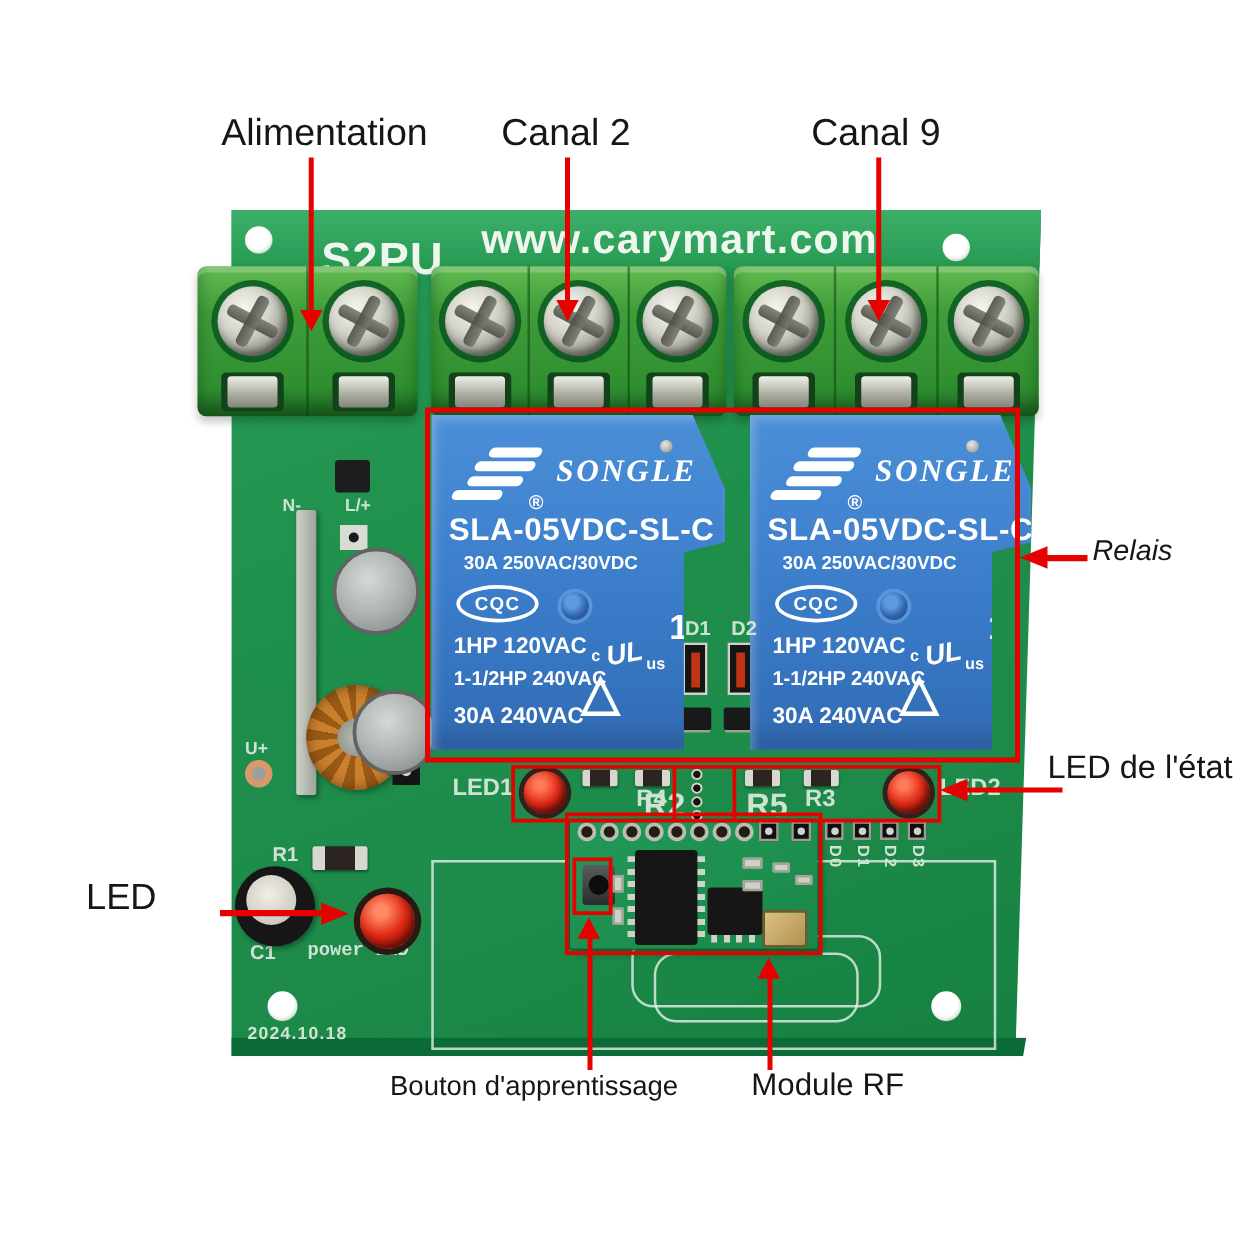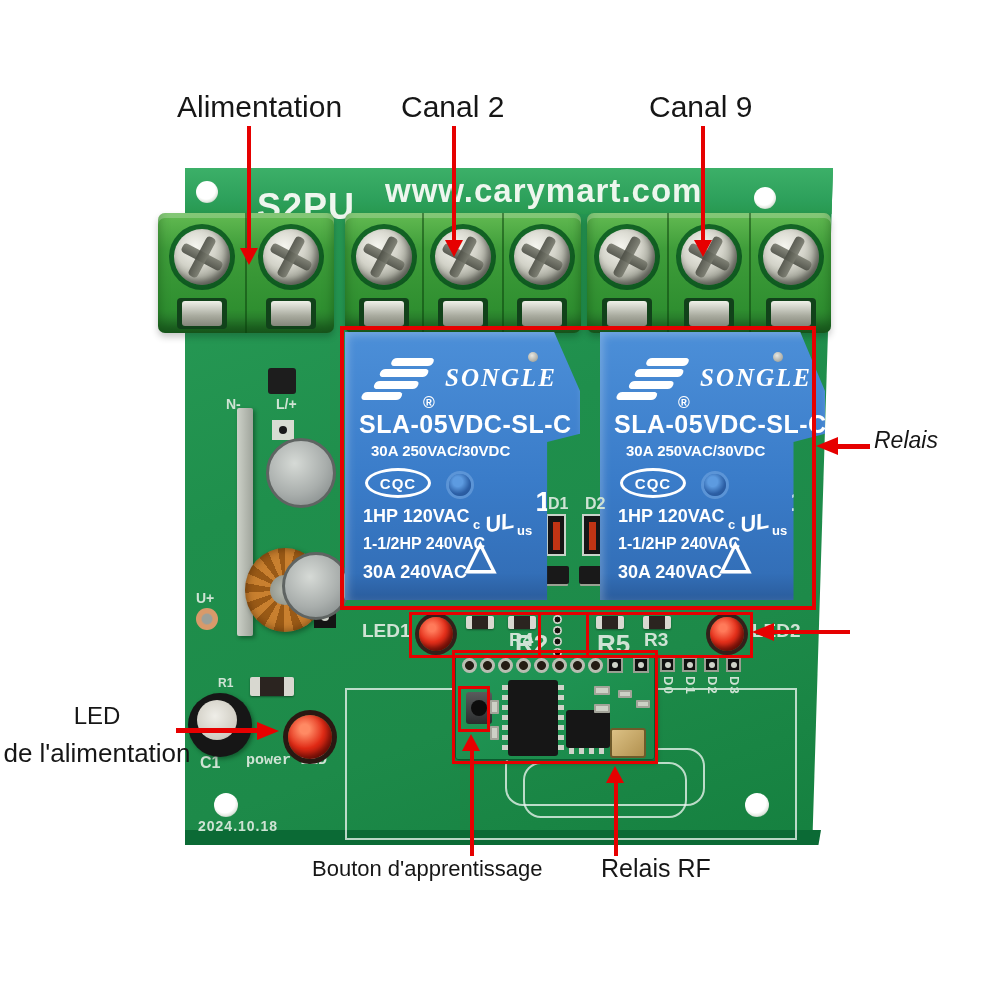--- a/index.html
+++ b/index.html
@@ -192,21 +192,21 @@
   <div class="coil">
       <i></i>
     </div>
   <div class="silk" style="left:196px;top:590px;font-size:14px;">U+</div>
   <div class="silk" style="left:318px;top:588px;font-size:14px;">U-</div>
   <div class="padcu"></div>
   <div class="padbk">
       <i></i>
     </div>
 
-  <div class="silk" style="left:218px;top:676px;font-size:12px;">R1</div>
+  <div class="silk" style="left:218px;top:676px;font-size:16px;">R1</div>
   <div class="rsmd" style="left:250px;top:677px;width:44px;height:19px;"></div>
   <div class="capc1">
       <i></i>
     </div>
   <div class="silk" style="left:200px;top:754px;font-size:16px;">C1</div>
   <div class="pwrled"></div>
   <div class="silk" style="left:246px;top:752px;font-size:15px;font-weight:bold;font-family:Liberation Mono, monospace;">power LED</div>
 
   <div class="tgroup" style="left:158px;width:176px;">
     <div class="tunit">
@@ -456,20 +456,20 @@
   <div class="ah ah-up" style="left:462px;top:734px;"></div>
   <div class="aline" style="left:470px;top:748px;width:4px;height:108px;"></div>
 
   <div class="ah ah-up" style="left:606px;top:766px;"></div>
   <div class="aline" style="left:614px;top:780px;width:4px;height:76px;"></div>
 
   <div class="lbl" style="left:177px;top:90px;">Alimentation</div>
   <div class="lbl" style="left:401px;top:90px;">Canal 2</div>
   <div class="lbl" style="left:649px;top:90px;">Canal 9</div>
   <div class="lbl" style="left:874px;top:427px;font-size:23px;font-style:italic;">Relais</div>
+  <div class="lbl" style="left:838px;top:598px;font-size:26px;">LED de l'état</div>
   <div class="lbl2" style="left:2px;top:702px;width:190px;">
-    <div style="font-size:24px;">LED</div>
-    <div style="font-size:26px;margin-top:8px;white-space:nowrap;">de l'alimentation</div>
+    <div style="font-size:29px;">LED</div>
   </div>
   <div class="lbl" style="left:312px;top:856px;font-size:22px;">Bouton d'apprentissage</div>
-  <div class="lbl" style="left:601px;top:854px;font-size:25px;">Relais RF</div>
+  <div class="lbl" style="left:601px;top:854px;font-size:25px;">Module RF</div>
 
 </div>
 
 </body></html>

